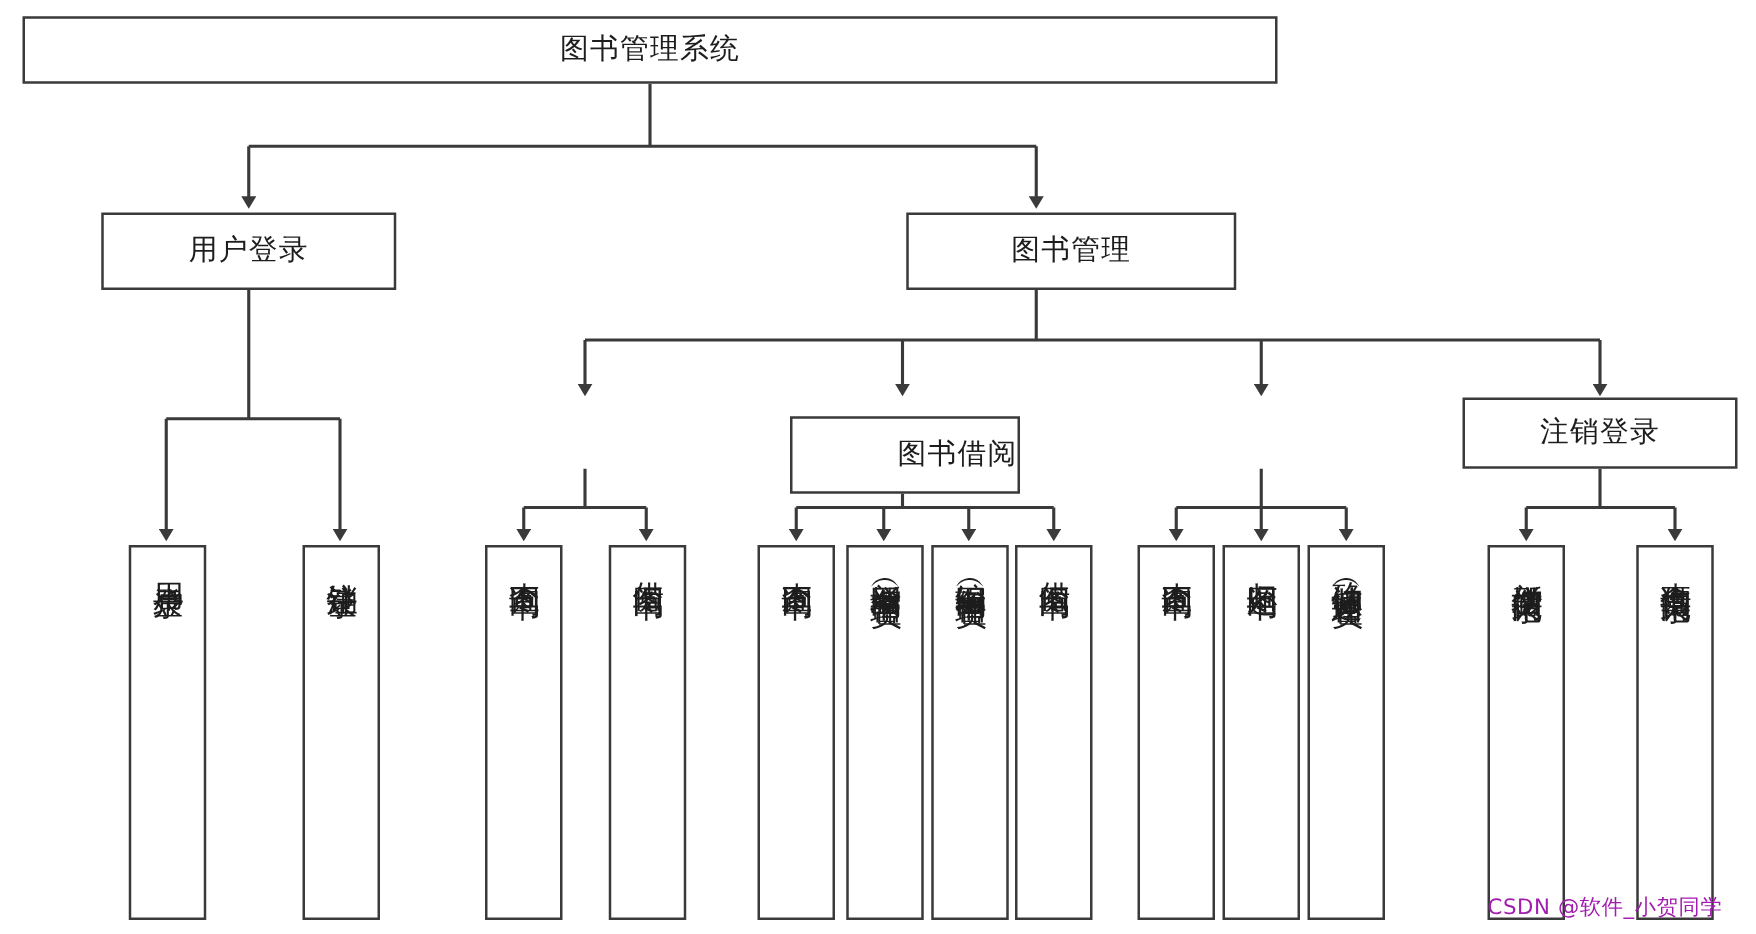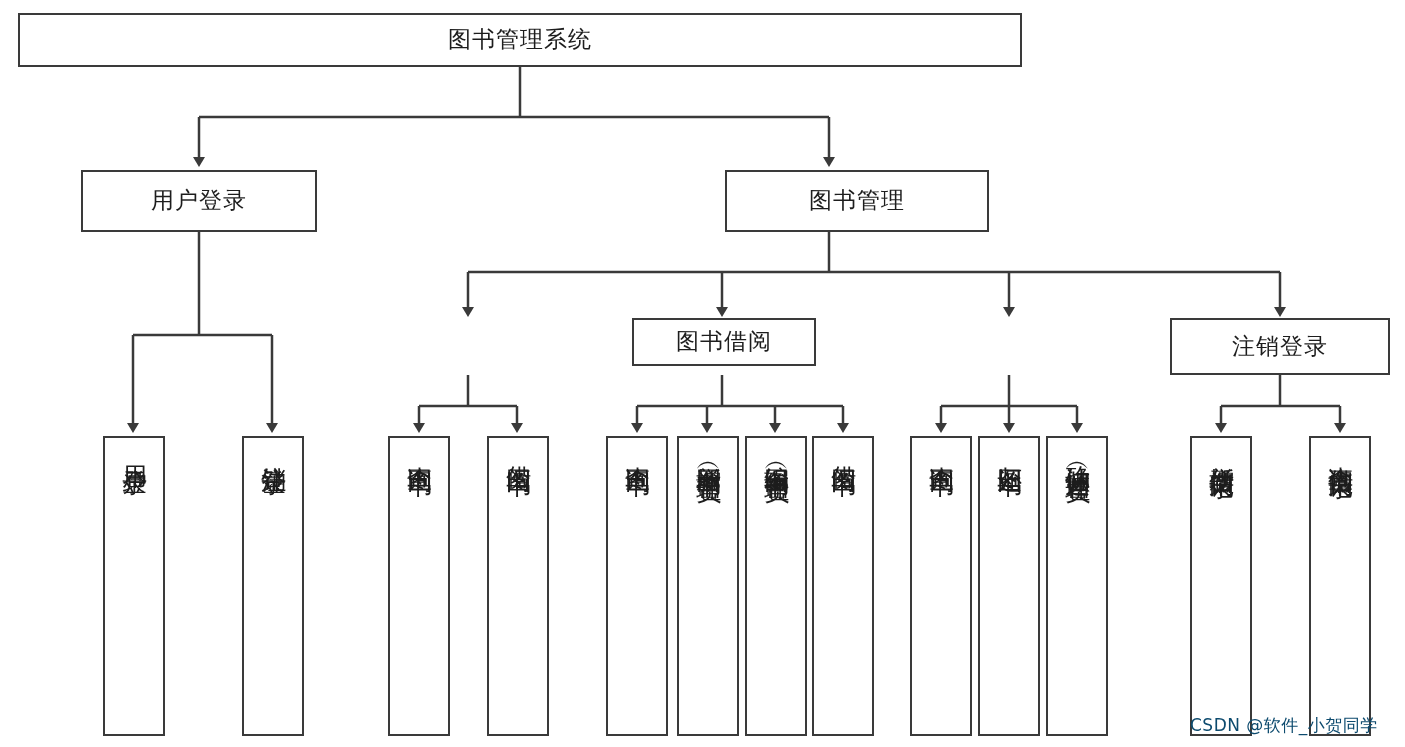--- a/index.html
+++ b/index.html
@@ -61,21 +61,21 @@
     line-height: 1.05;
     letter-spacing: 2px;
     white-space: nowrap;
     margin-top: 2px;
   }
   .watermark {
     position: absolute;
     left: 1190px;
     top: 714px;
     font-size: 17px;
-    color: #0c4a6e;
+    color: #a21caf;
     letter-spacing: 0.5px;
     white-space: nowrap;
     pointer-events: none;
   }
 </style>
 </head>
 <body>
 
 <div id="canvas">
 
@@ -133,21 +133,21 @@
     <span class="lbl">图书管理系统</span>
   </div>
 
   <div class="node h" style="left:81px; top:170px; width:236px; height:62px;">
     <span class="lbl">用户登录</span>
   </div>
   <div class="node h" style="left:711px; top:170px; width:264px; height:62px;margin-left:14px;">
     <span class="lbl">图书管理</span>
   </div>
 
-  <div class="node h" style="left:632px; top:318px; width:184px; height:48px;">
+  <div class="node h" style="left:632px; top:333px; width:184px; height:62px;justify-content:flex-end;">
     <span class="lbl">图书借阅</span>
   </div>
   <div class="node h" style="left:1170px; top:318px; width:220px; height:57px;">
     <span class="lbl">注销登录</span>
   </div>
 
   <div class="node v" style="left:103px; top:436px; width:62px; height:300px;">
     <span class="lbl">用户登录</span>
   </div>
   <div class="node v" style="left:242px; top:436px; width:62px; height:300px;">

